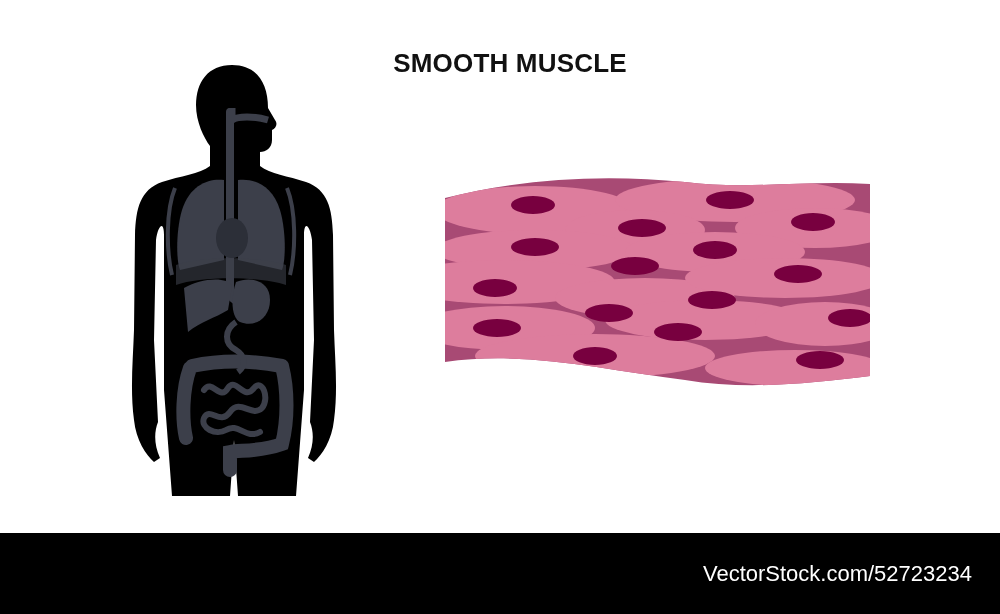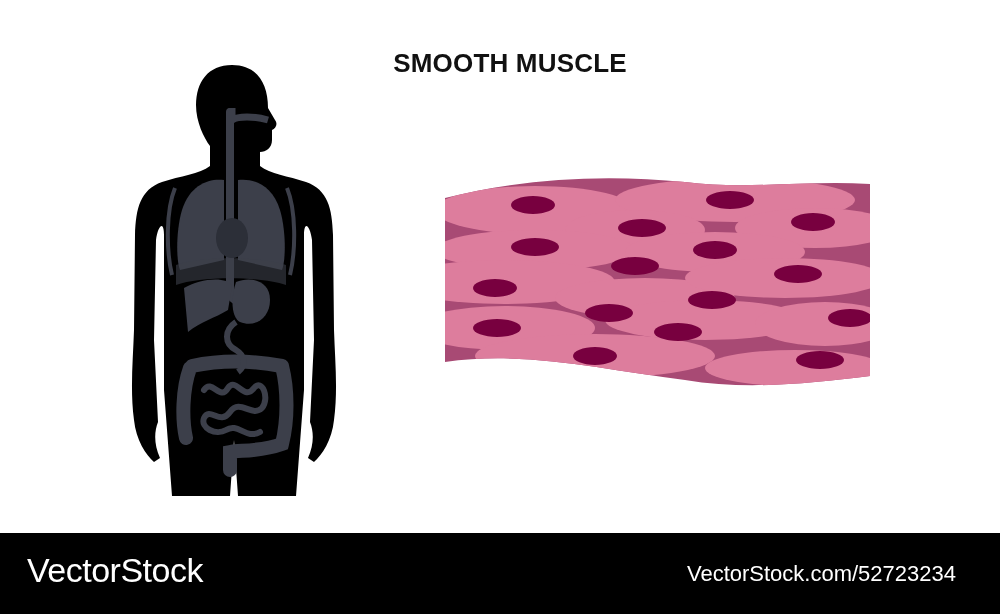--- a/index.html
+++ b/index.html
@@ -2,21 +2,21 @@
 <html><head>
 <meta charset="utf-8">
 <style>
   html, body { margin:0; padding:0; }
   body { width:1000px; height:614px; background:#ffffff; position:relative; overflow:hidden; font-family:"Liberation Sans", sans-serif; }
   .title { position:absolute; left:0; width:1020px; top:48px; text-align:center; font-weight:bold; font-size:26px; letter-spacing:0.2px; color:#111; }
   .figure { position:absolute; left:120px; top:60px; width:230px; height:440px; }
   .tissue { position:absolute; left:445px; top:170px; width:425px; height:220px; }
   .footer { position:absolute; left:0; top:533px; width:1000px; height:81px; background:#000; }
   .brand { position:absolute; left:27px; top:18px; color:#fff; font-size:34px; font-family:"Liberation Sans", sans-serif; letter-spacing:-0.5px; }
-  .url { position:absolute; right:44px; top:28px; color:#fff; font-size:22px; font-family:"Liberation Sans", sans-serif; }
+  .url { position:absolute; right:28px; top:28px; color:#fff; font-size:22px; font-family:"Liberation Sans", sans-serif; }
   svg { display:block; }
 </style>
 </head>
 <body>
 
 <div class="title">SMOOTH MUSCLE</div>
 
 <div class="figure">
   <svg width="230" height="440" viewBox="0 0 230 440">
 
@@ -106,15 +106,14 @@
         <ellipse cx="405" cy="148" rx="22" ry="9"></ellipse>
         <ellipse cx="150" cy="186" rx="22" ry="9"></ellipse>
         <ellipse cx="233" cy="162" rx="24" ry="9"></ellipse>
         <ellipse cx="375" cy="190" rx="24" ry="9"></ellipse>
       </g>
     </g>
   </svg>
 </div>
 
 <div class="footer">
-  <div class="brand">VectorStock</div>
   <div class="url">VectorStock.com/52723234</div>
 </div>
 
 </body></html>

